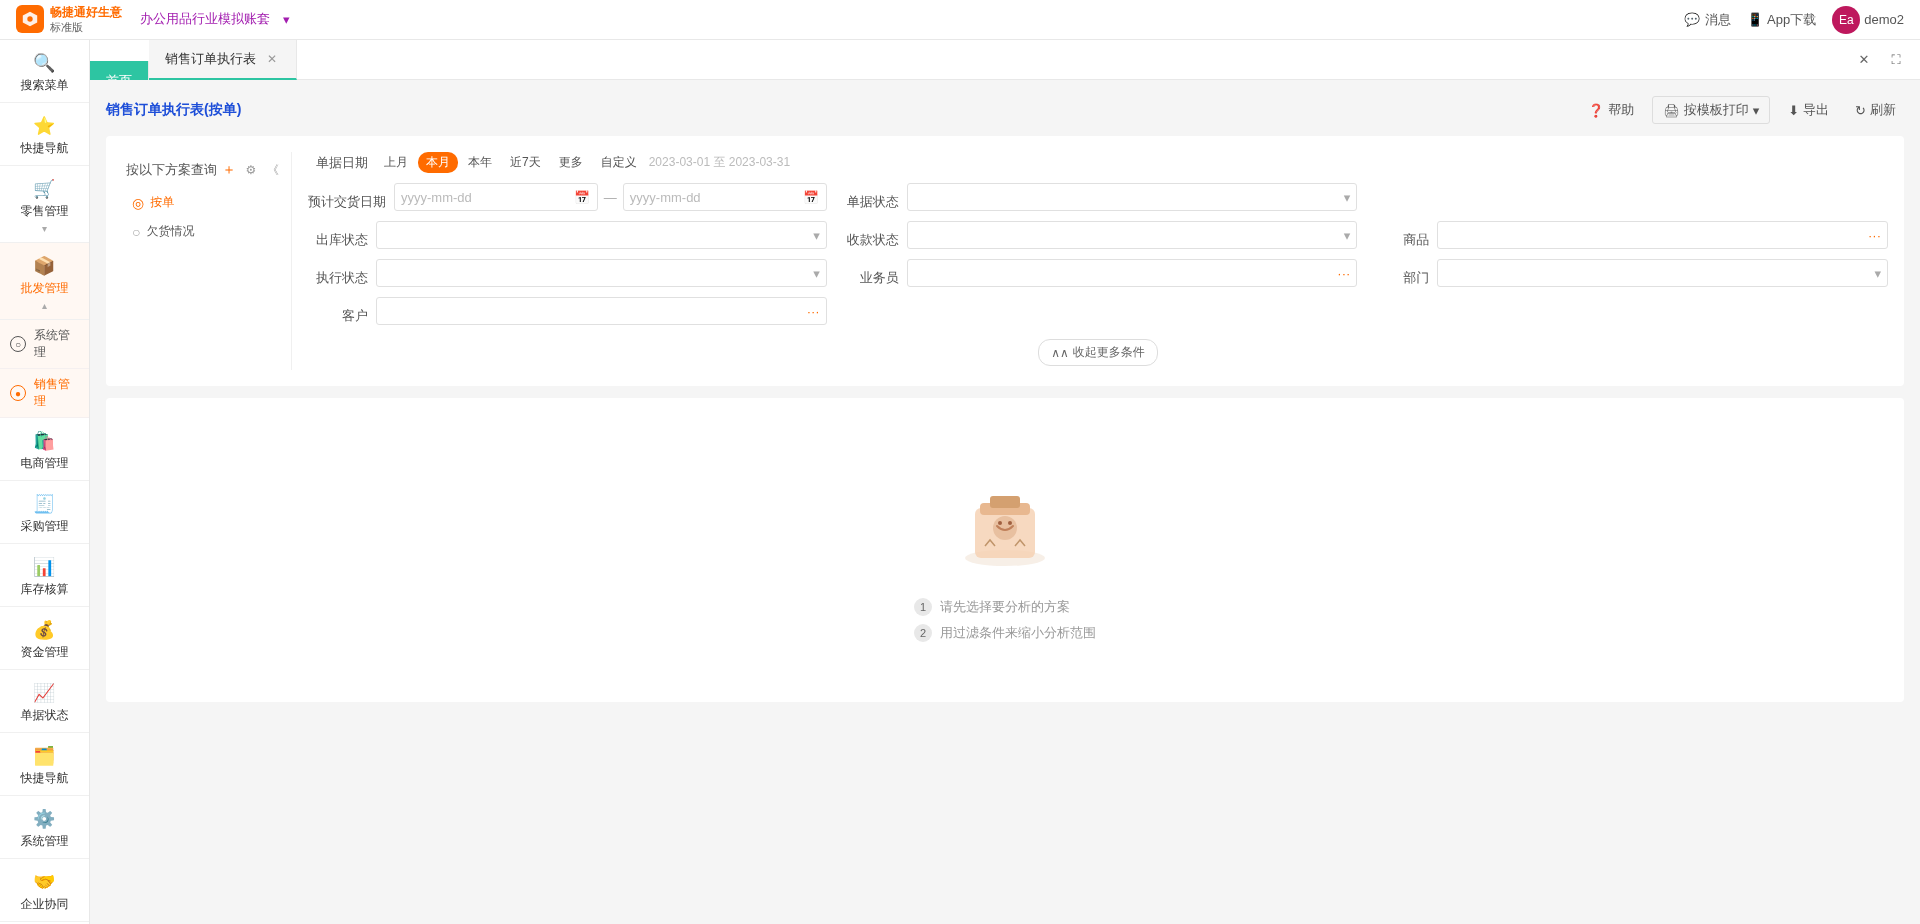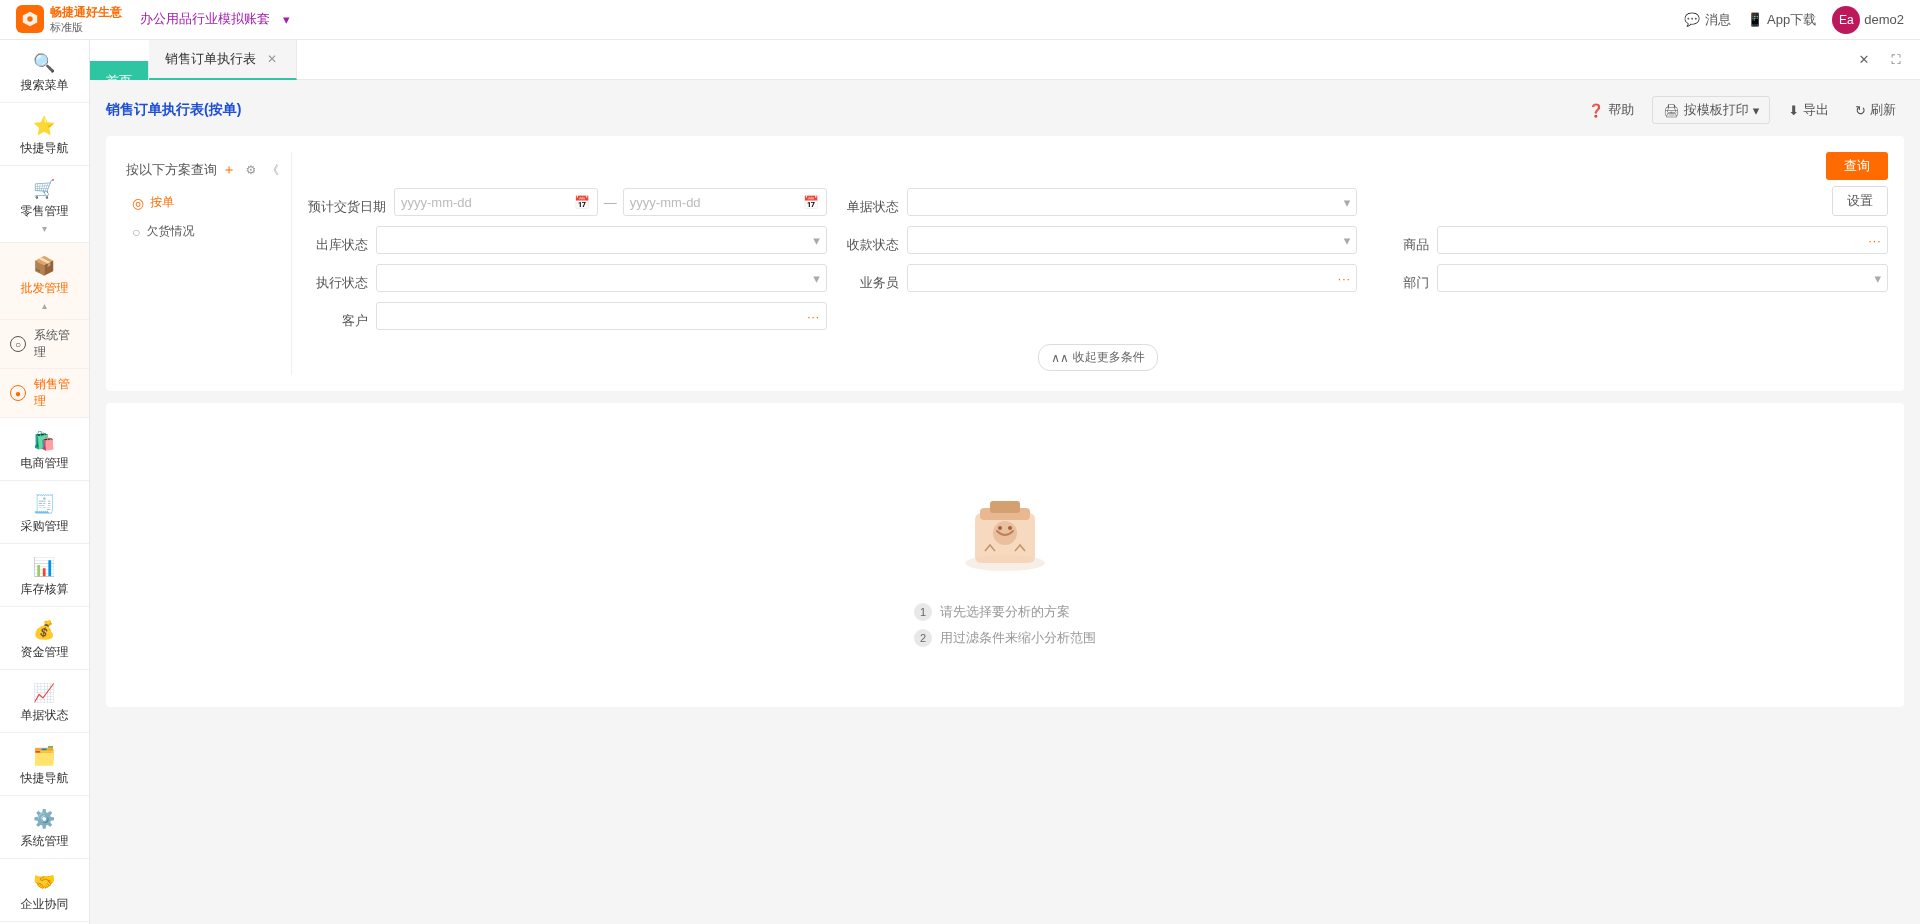--- a/index.html
+++ b/index.html
@@ -278,20 +278,32 @@
               <span>按单</span>
             </div>
             <div class="plan-nav-item">
               <span class="plan-nav-icon" style="color:#aaa;">○</span>
               <span>欠货情况</span>
             </div>
           </div>
 
           <div class="right-panel">
 
+            <div class="date-row">
+              <span class="field-label">单据日期</span>
+              <div class="date-shortcuts">
+                <span class="shortcut-btn">上月</span>
+                <span class="shortcut-btn active">本月</span>
+                <span class="shortcut-btn">本年</span>
+                <span class="shortcut-btn">近7天</span>
+                <span class="shortcut-btn">更多</span>
+                <span class="shortcut-btn">自定义</span>
+              </div>
+              <span class="date-range-display">2023-03-01 至 2023-03-31</span>
+            </div>
 
             <div class="three-cols" style="margin-bottom:10px;">
 
               <div class="field-row">
                 <span class="field-label">预计交货日期</span>
                 <div class="field-input-wrap">
                   <div class="date-field">
                     <span>yyyy-mm-dd</span>
                     <span style="color:#ff6b00;">📅</span>
                   </div>
@@ -304,24 +316,20 @@
               </div>
 
               <div class="field-row">
                 <span class="field-label">单据状态</span>
                 <div class="field-select" style="flex:1;">
                   <span class="field-select-placeholder"></span>
                   <span style="color:#aaa;">▾</span>
                 </div>
               </div>
 
-              <div style="display:flex;flex-direction:column;gap:6px;align-items:flex-end;">
-                <button class="query-btn">查询</button>
-                <button class="settings-btn">设置</button>
-              </div>
             </div>
 
             <div class="three-cols" style="margin-bottom:10px;">
 
               <div class="field-row">
                 <span class="field-label">出库状态</span>
                 <div class="field-select" style="flex:1;">
                   <span class="field-select-placeholder"></span>
                   <span style="color:#aaa;">▾</span>
                 </div>

